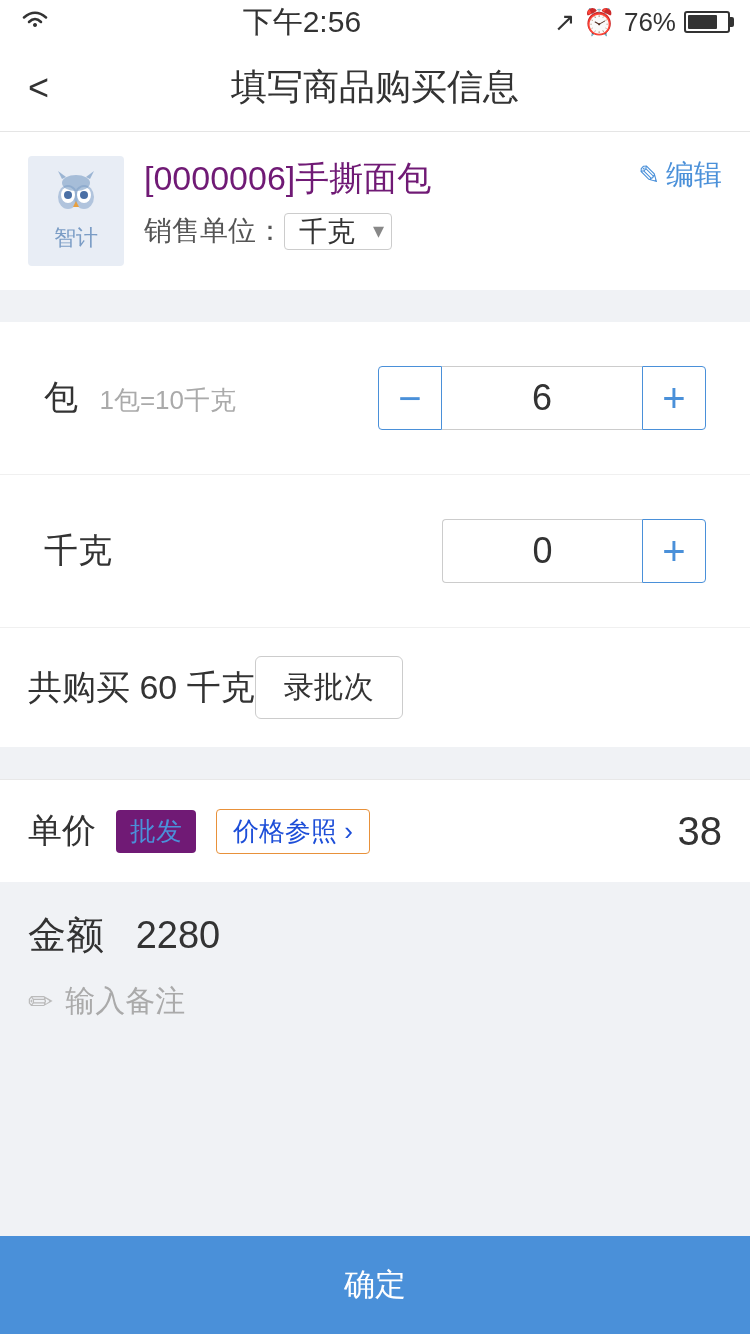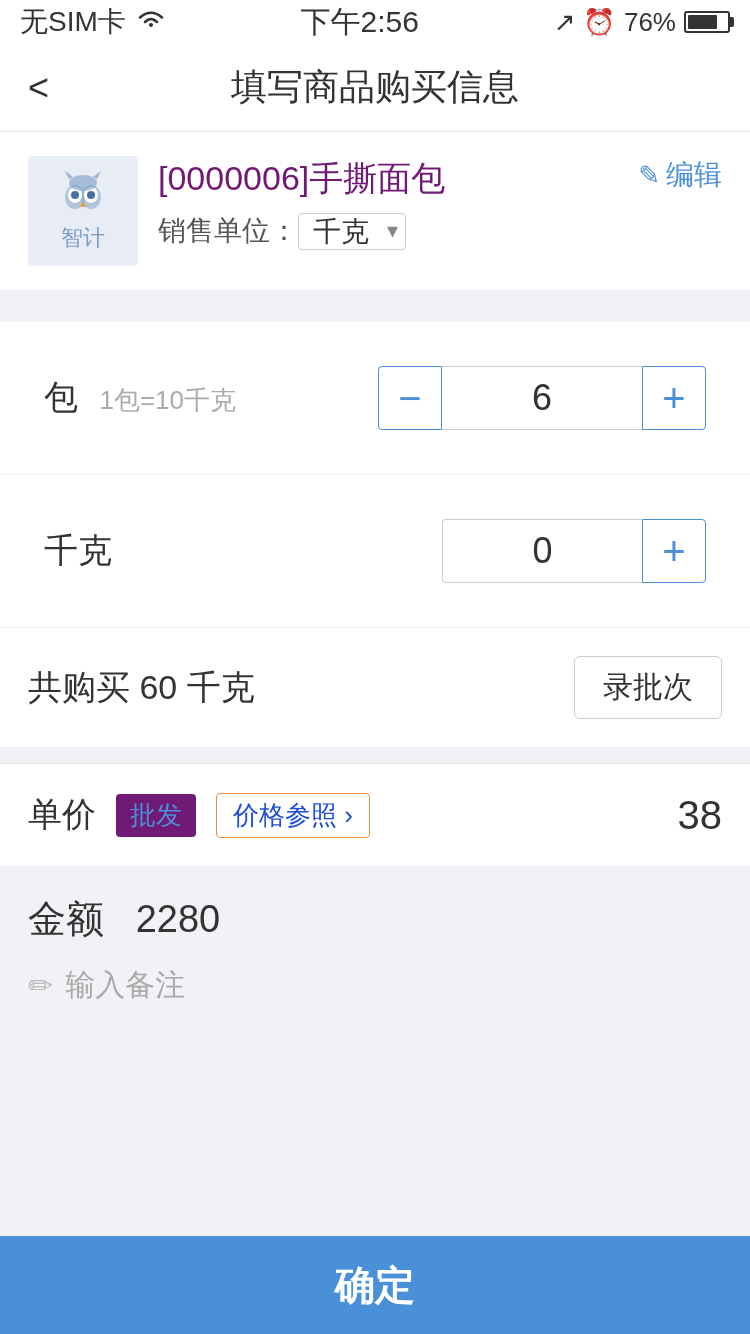--- a/index.html
+++ b/index.html
@@ -67,21 +67,21 @@
     
     .product-section {
       background: #fff;
       padding: 24px 28px;
       display: flex;
       align-items: flex-start;
       gap: 20px;
       margin-bottom: 16px;
     }
     .product-thumb {
-      width: 110px; height: 110px;
+      width: 96px; height: 110px;
       background: #e8edf5;
       border-radius: 4px;
       display: flex; align-items: center; justify-content: center;
       flex-shrink: 0;
     }
     .product-thumb-inner {
       display: flex; flex-direction: column; align-items: center;
       color: #7a9cc5; font-size: 40px;
     }
     .product-thumb-label {
@@ -158,21 +158,22 @@
     .qty-input-no-minus {
       border-left: 1.5px solid #ccc;
     }
 
     
     .summary-row {
       background: #fff;
       padding: 28px;
       display: flex;
       align-items: center;
-      justify-content: space-between;
+      justify-content: flex-start;
+      margin-bottom: 16px;
     }
     .summary-text { font-size: 34px; color: #333; }
     .batch-btn {
       border: 1.5px solid #ccc;
       border-radius: 6px;
       padding: 10px 28px;
       font-size: 30px;
       color: #333;
       background: #fff;
       cursor: pointer;
@@ -241,31 +242,30 @@
     .confirm-bar {
       position: fixed;
       bottom: 0; left: 0;
       width: 750px;
       height: 98px;
       background: #4a90d9;
       display: flex; align-items: center; justify-content: center;
       cursor: pointer;
     }
     .confirm-btn-text {
-      font-size: 40px;
+      font-size: 31px;
       color: #fff;
-      font-weight: 700;
+      font-weight: 400;
     }
   </style>
 </head>
 <body>
 
 <div class="status-bar">
   <div class="status-left">
-    <span>无SIM卡</span>
     <span>
       <svg width="30" height="22" viewBox="0 0 30 22">
         <path d="M15 18 a2 2 0 1 1 0.001 0Z" fill="#333"></path>
         <path d="M9 13 Q15 7 21 13" stroke="#333" stroke-width="2.5" fill="none" stroke-linecap="round"></path>
         <path d="M4 8.5 Q15 -1 26 8.5" stroke="#333" stroke-width="2.5" fill="none" stroke-linecap="round"></path>
       </svg>
     </span>
   </div>
   <div class="status-center">下午2:56</div>
   <div class="status-right">

